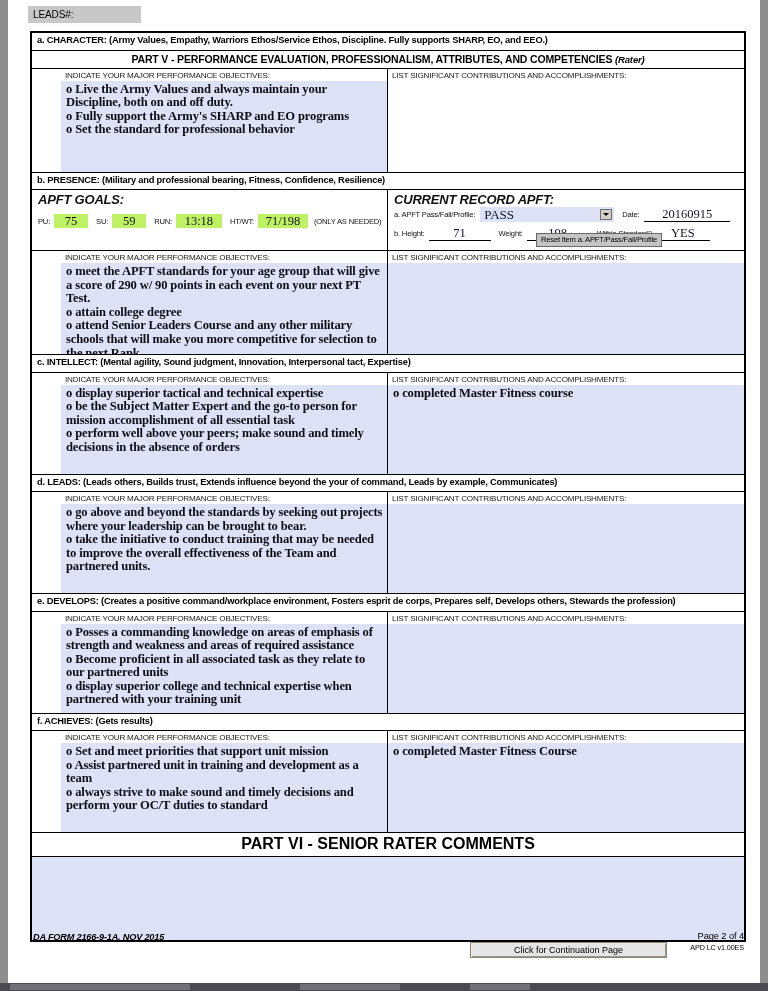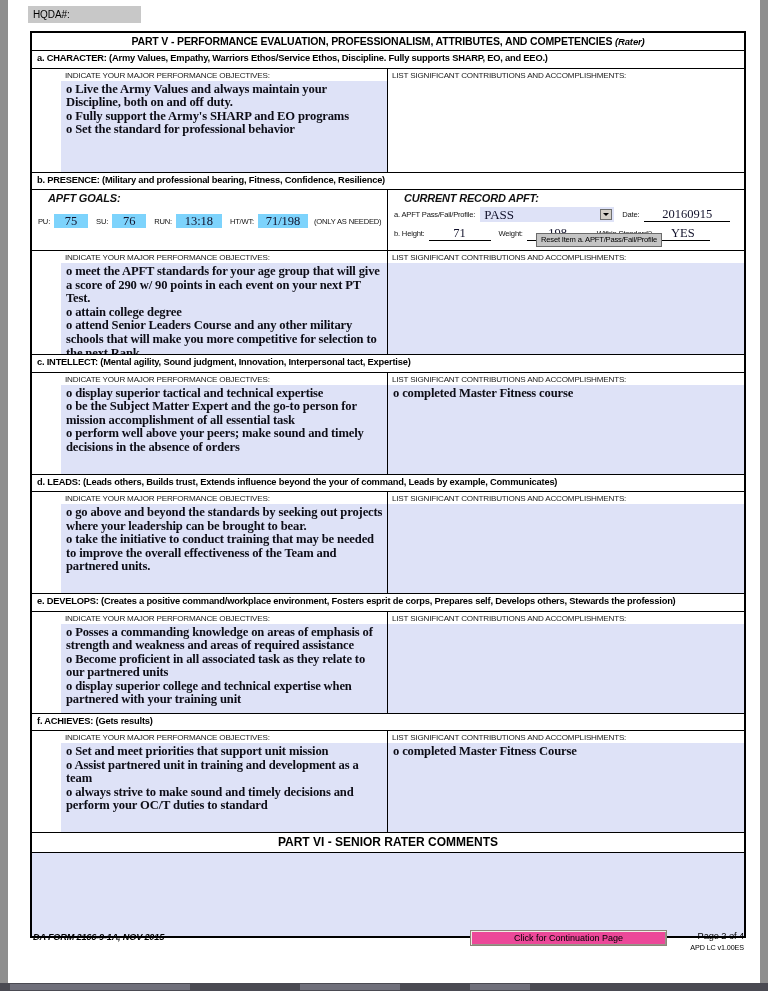--- a/index.html
+++ b/index.html
@@ -143,37 +143,37 @@
     position: relative;
     height: 60px;
   }
   .apft-right {
     width: 356px;
     box-sizing: border-box;
     position: relative;
     height: 60px;
   }
   .sec-ital {
-    font-size: 11px;
+    font-size: 13px;
     font-style: italic;
     font-weight: bold;
-    padding: 2px 0 0 16px;
+    padding: 2px 0 0 6px;
     letter-spacing: -0.2px;
     color: #111;
   }
   .small-lbl {
     font-size: 7.6px;
     color: #111;
     letter-spacing: -0.2px;
   }
   .val-serif {
     font-family: "Liberation Serif", serif;
     font-size: 12.5px;
     color: #11112a;
-    background: #7dd3fc;
+    background: #bef264;
     padding: 0 3px;
     display: inline-block;
     line-height: 14px;
   }
   .val-plain {
     font-family: "Liberation Serif", serif;
     font-size: 12.5px;
     color: #11112a;
     line-height: 14px;
   }
@@ -232,21 +232,21 @@
     padding: 1px 4px 2px 4px;
     letter-spacing: -0.2px;
     color: #000;
     box-sizing: border-box;
     white-space: nowrap;
   }
 
   
   .partvi-title {
     text-align: center;
-    font-size: 12px;
+    font-size: 16px;
     font-weight: bold;
     padding: 2px 0 3px 0;
     border-bottom: 1px solid #000;
     letter-spacing: 0px;
     color: #000;
   }
   .partvi-body {
     background: #dee2f7;
     height: 83px;
   }
@@ -265,24 +265,24 @@
     top: 2px;
     font-size: 9.2px;
     font-weight: bold;
     font-style: italic;
     letter-spacing: -0.2px;
     color: #000;
   }
   .cont-btn {
     position: absolute;
     left: 440px;
-    top: 0px;
+    top: 12px;
     width: 197px;
     height: 16px;
-    background: #ec4899;
+    background: #e5e5e5;
     border: 1px solid #8a8578;
     box-shadow: inset 1px 1px 0 #efece4, inset -1px -1px 0 #9a958a;
     font-size: 9px;
     text-align: center;
     line-height: 15px;
     color: #000;
     box-sizing: border-box;
   }
   .pageno {
     position: absolute;
@@ -303,31 +303,31 @@
     letter-spacing: -0.1px;
   }
 </style>
 </head>
 <body>
 
 <div class="viewer">
   <div class="page">
 
     <div class="hqda">
-      <span>HQDA#:</span>
+      <span>LEADS#:</span>
     </div>
 
     <div class="form">
+
+      <div class="band cat-head">a.  CHARACTER: (Army Values, Empathy, Warriors Ethos/Service Ethos, Discipline.  Fully supports SHARP, EO, and EEO.)</div>
 
       <div class="band part-title">
         <span>PART V  - PERFORMANCE EVALUATION, PROFESSIONALISM, ATTRIBUTES, AND COMPETENCIES</span>
         <span class="ital">(Rater)</span>
       </div>
-
-      <div class="band cat-head">a.  CHARACTER: (Army Values, Empathy, Warriors Ethos/Service Ethos, Discipline.  Fully supports SHARP, EO, and EEO.)</div>
       <div class="two-col">
         <div class="col left">
           <div class="col-label">INDICATE YOUR MAJOR PERFORMANCE OBJECTIVES:</div>
           <div class="fill" style="height:91px">o Live the Army Values and always maintain your Discipline, both on and off duty.
 o Fully support the Army's SHARP and EO programs
 o Set the standard for professional behavior</div>
         </div>
         <div class="col right">
           <div class="col-label">LIST SIGNIFICANT CONTRIBUTIONS AND ACCOMPLISHMENTS:</div>
         </div>
@@ -335,21 +335,21 @@
 
       <div class="band cat-head">b.  PRESENCE: (Military and professional bearing, Fitness, Confidence, Resilience)</div>
 
       <div class="apft-row">
         <div class="apft-left">
           <div class="sec-ital">APFT GOALS:</div>
           <div class="goal-line">
             <span class="small-lbl">PU:</span>
             <span class="val-serif" style="width:28px;text-align:center">75</span>
             <span class="small-lbl" style="margin-left:4px">SU:</span>
-            <span class="val-serif" style="width:28px;text-align:center">76</span>
+            <span class="val-serif" style="width:28px;text-align:center">59</span>
             <span class="small-lbl" style="margin-left:4px">RUN:</span>
             <span class="val-serif" style="width:40px;text-align:center">13:18</span>
             <span class="small-lbl" style="margin-left:4px">HT/WT:</span>
             <span class="val-serif" style="width:44px;text-align:center">71/198</span>
             <span class="small-lbl" style="margin-left:2px">(ONLY AS NEEDED)</span>
           </div>
         </div>
         <div class="apft-right">
           <div class="sec-ital">CURRENT RECORD APFT:</div>
 

